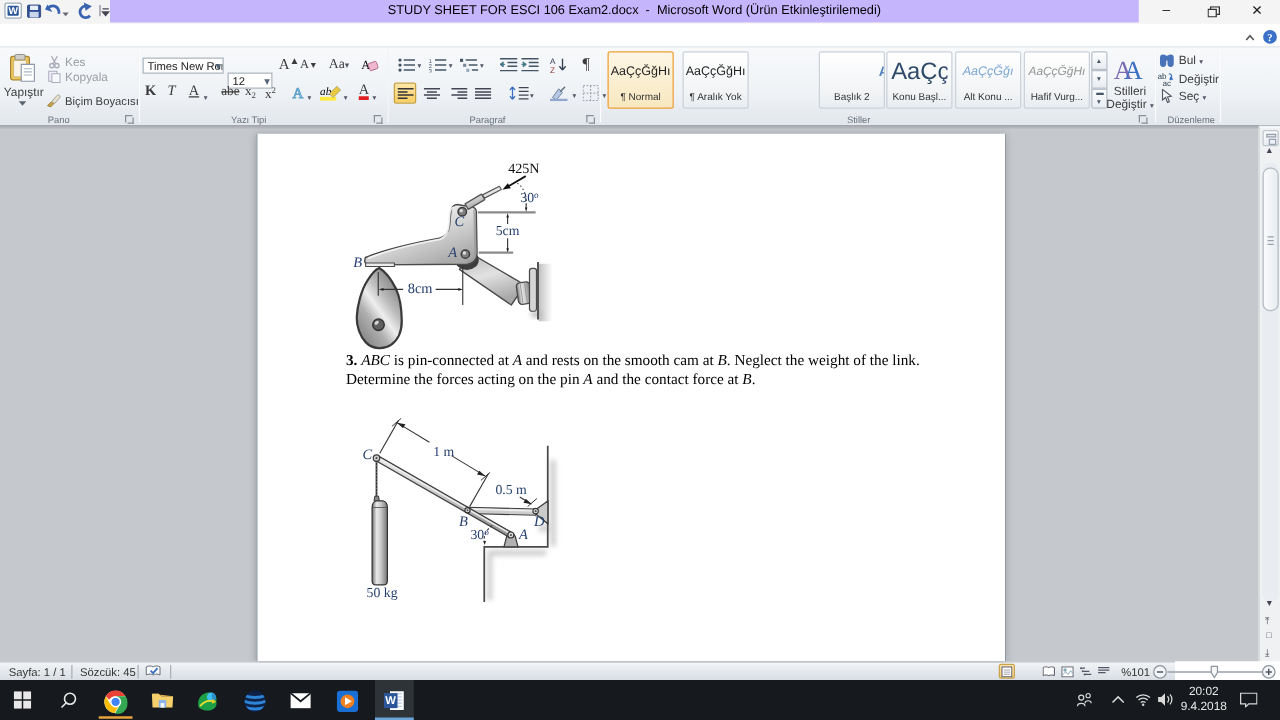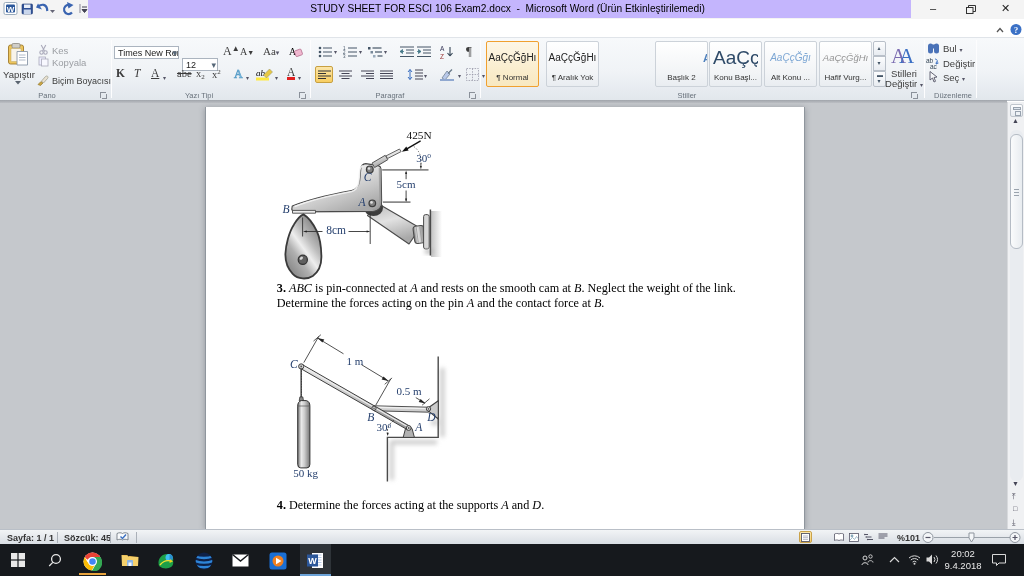--- a/index.html
+++ b/index.html
@@ -36,21 +36,21 @@
 
 #canvas { position:absolute; left:0; top:100px; width:1007px; height:429px; background:#c5c8cc; }
 #canvas .topshade { position:absolute; left:0; top:0; width:100%; height:3px; background:linear-gradient(#a0a4aa,#bcbfc4); }
 #page { position:absolute; left:205px; top:7px; width:600px; height:422px; background:#fff; border-left:1px solid #8f969d; border-right:1px solid #8f969d; box-shadow:0 1px 6px rgba(70,78,88,0.4); }
 .doctext { position:absolute; font-family:"Liberation Serif", serif; font-size:12.2px; color:#000; white-space:nowrap; }
 
 
 #vscroll { position:absolute; left:1007px; top:102px; width:17px; height:427px; background:#f0f1f3; border-left:1px solid #d8dadd; }
 
 
-#statusbar { position:absolute; left:0; top:529px; width:1024px; height:15px; background:linear-gradient(#f2f4f6,#d9dee4); border-top:1px solid #b9bfc7; font-size:9px; color:#333;font-weight:bold; }
+#statusbar { position:absolute; left:0; top:529px; width:940px; height:15px; background:linear-gradient(#f2f4f6,#d9dee4); border-top:1px solid #b9bfc7; font-size:9px; color:#333; }
 
 
 #taskbar { position:absolute; left:0; top:544px; width:1024px; height:32px; background:#16191d; }
 </style>
 </head>
 <body>
 <div id="win">
 
   <div id="titlebar">
     <div id="redband">
@@ -297,21 +297,20 @@
     <div class="rtxt" style="left:943px;top:34px;">Seç <span style="font-size:6px;color:#556;">▾</span></div>
   </div>
 
   <div id="canvas">
     <div class="topshade"></div>
     <div id="page"></div>
   </div>
 
   <div class="doctext" style="left:276.8px; top:280.5px;"><b>3.</b> <i>ABC</i> is pin-connected at <i>A</i> and rests on the smooth cam at <i>B</i>. Neglect the weight of the link.</div>
   <div class="doctext" style="left:276.8px; top:295.8px;">Determine the forces acting on the pin <i>A</i> and the contact force at <i>B</i>.</div>
-  <div class="doctext" style="left:276.8px; top:498.2px;"><b>4.</b> Determine the forces acting at the supports <i>A</i> and <i>D</i>.</div>
 
   <svg class="abs" style="left:205px; top:104px;" width="619" height="425" viewBox="205 104 619 425" font-family="Liberation Serif">
     <defs>
       <linearGradient id="metalLink" x1="0" y1="0" x2="0.7" y2="1">
         <stop offset="0" stop-color="#c8c8c8"></stop>
           <stop offset="0.4" stop-color="#e9e9e9"></stop>
           <stop offset="0.75" stop-color="#c4c4c4"></stop>
           <stop offset="1" stop-color="#a8a8a8"></stop>
       </linearGradient>
       <linearGradient id="metalArm" x1="0" y1="0" x2="0.35" y2="1">

